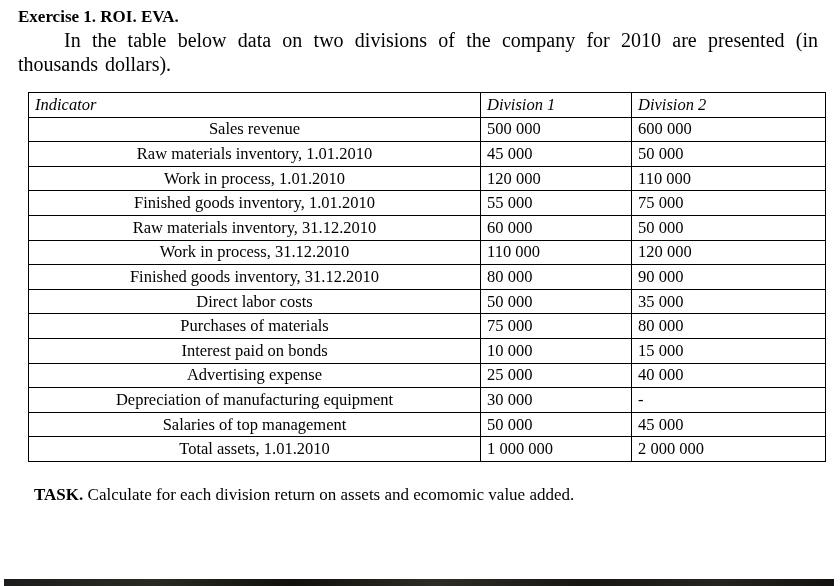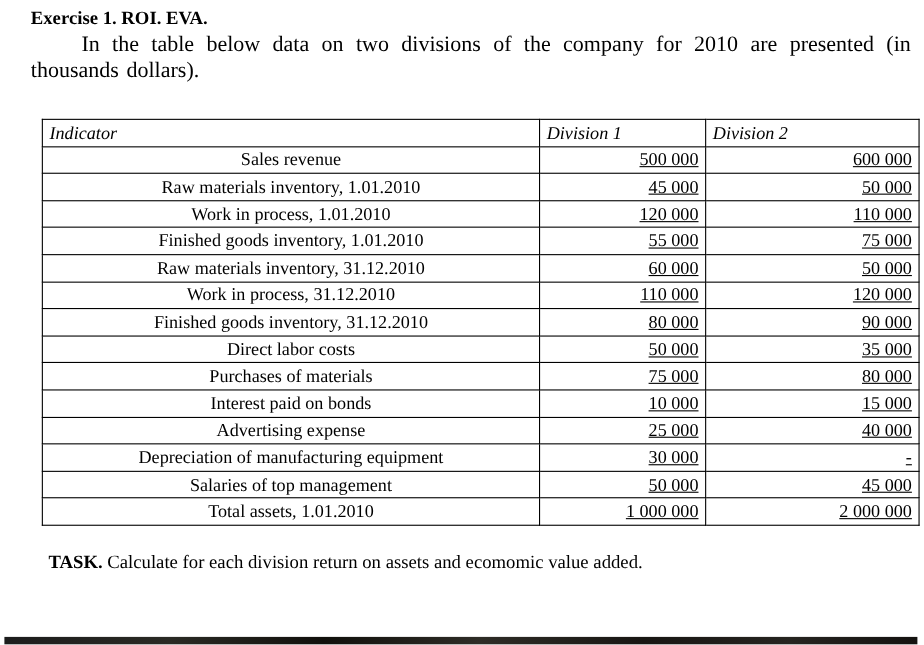--- a/index.html
+++ b/index.html
@@ -9,40 +9,40 @@
   }
   body {
     width: 840px;
     height: 586px;
     position: relative;
     overflow: hidden;
     font-family: "Liberation Serif", serif;
     color: #000000;
   }
   .page {
-    padding: 6px 22px 0 28px;
+    padding: 6px 22px 0 18px;
   }
   .title {
     margin: 0;
     font-weight: bold;
     font-size: 17px;
     line-height: 22px;
   }
   .intro {
     margin: 0;
     font-size: 20px;
     line-height: 24px;
     text-align: justify;
     text-indent: 46px;
     width: 800px;
     word-spacing: 2px;
   }
   table.data {
     border-collapse: collapse;
-    margin-top: 32px;
+    margin-top: 16px;
     margin-left: 10px;
     table-layout: fixed;
     width: 797px;
   }
   table.data th,
   table.data td {
     border: 1px solid #000000;
     font-size: 16.5px;
     font-weight: normal;
     height: 23.6px;
@@ -53,21 +53,21 @@
   }
   .col-indicator { width: 452px; }
   .col-d1 { width: 151px; }
   .col-d2 { width: 194px; }
   table.data th {
     font-style: italic;
     text-align: left;
   }
   table.data th.num-head { }
   table.data td { text-align: center; }
-  table.data td.num { text-align: right; text-decoration: underline; }
+  table.data td.num { text-align: left; }
   .task {
     margin: 16px;
     margin-top: 22px;
     font-size: 17px;
     line-height: 22px;
   }
   .task b { font-weight: bold; }
   .bottom-strip {
     position: absolute;
     left: 4px;

